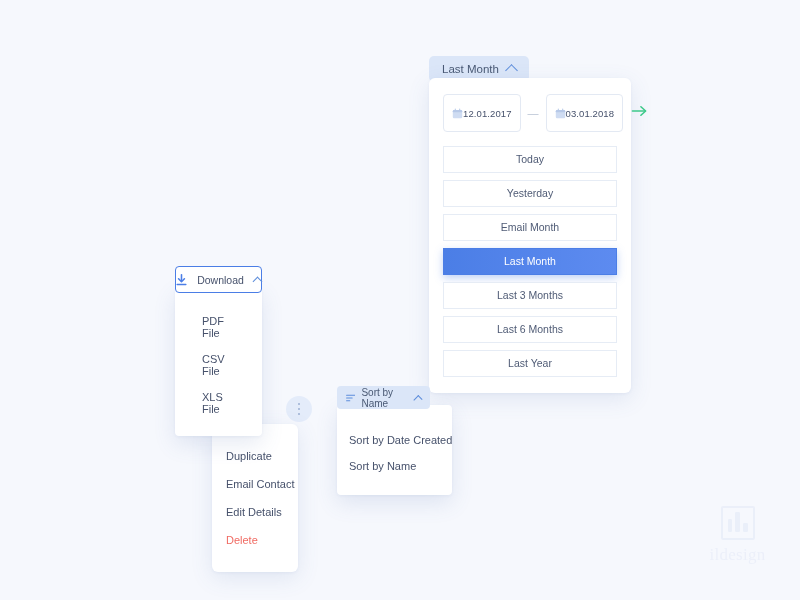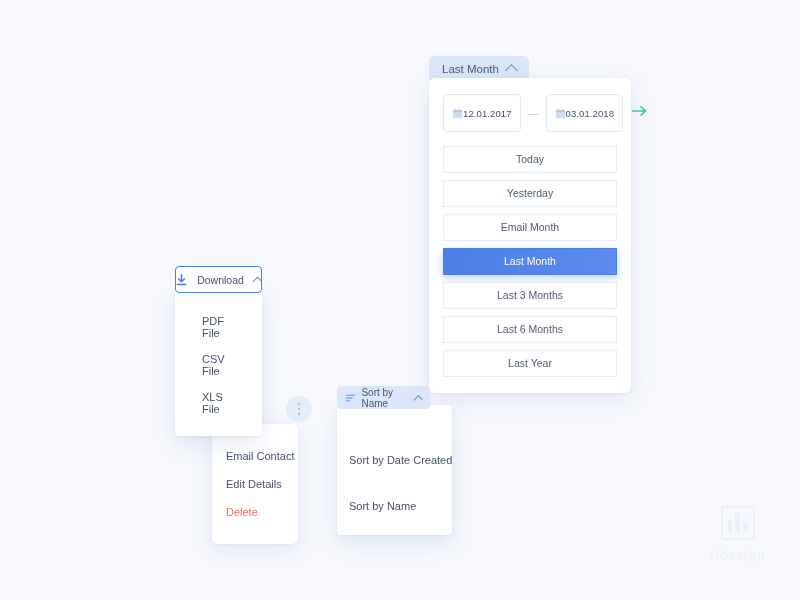--- a/index.html
+++ b/index.html
@@ -198,21 +198,21 @@
   .sort-menu {
     position: absolute;
     left: 0; top: 19px;
     width: 115px;
     background: #fff;
     border-radius: 4px;
     box-shadow: 0 8px 22px rgba(79,108,170,0.14), 0 1px 3px rgba(79,108,170,0.07);
     padding: 22px 0 16px;
     z-index: 1;
   }
-  .sort-item { font-size: 11px; color: #46516b; padding: 7px 12px; cursor: pointer; white-space: nowrap; margin-top: 20px; }
+  .sort-item { font-size: 11px; color: #46516b; padding: 7px 12px; cursor: pointer; white-space: nowrap; }
 
   
   #watermark {
     position: absolute; left: 690px; top: 506px;
     width: 95px; display: flex; flex-direction: column;
     align-items: center; gap: 5px;
     opacity: .55;
   }
   .wm-logo {
     width: 34px; height: 34px;
@@ -300,20 +300,21 @@
     </div>
   </div>
 
   <div id="kebab-btn">
     <i></i>
     <i></i>
     <i></i>
   </div>
 
   <div class="card" id="context-menu">
+    <div class="ctx-item">Duplicate</div>
     <div class="ctx-item">Email Contact</div>
     <div class="ctx-item">Edit Details</div>
     <div class="ctx-item danger">Delete</div>
   </div>
 
   <div id="sort-group">
     <div class="sort-menu">
       <div class="sort-item">Sort by Date Created</div>
       <div class="sort-item">Sort by Name</div>
     </div>

